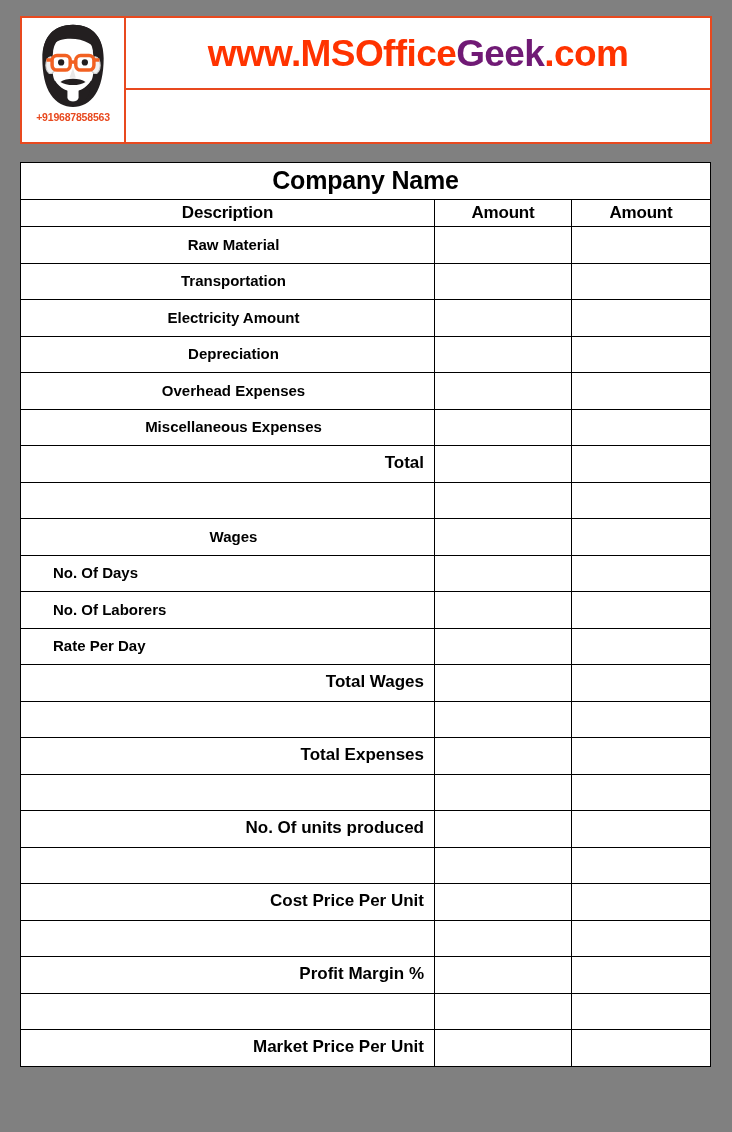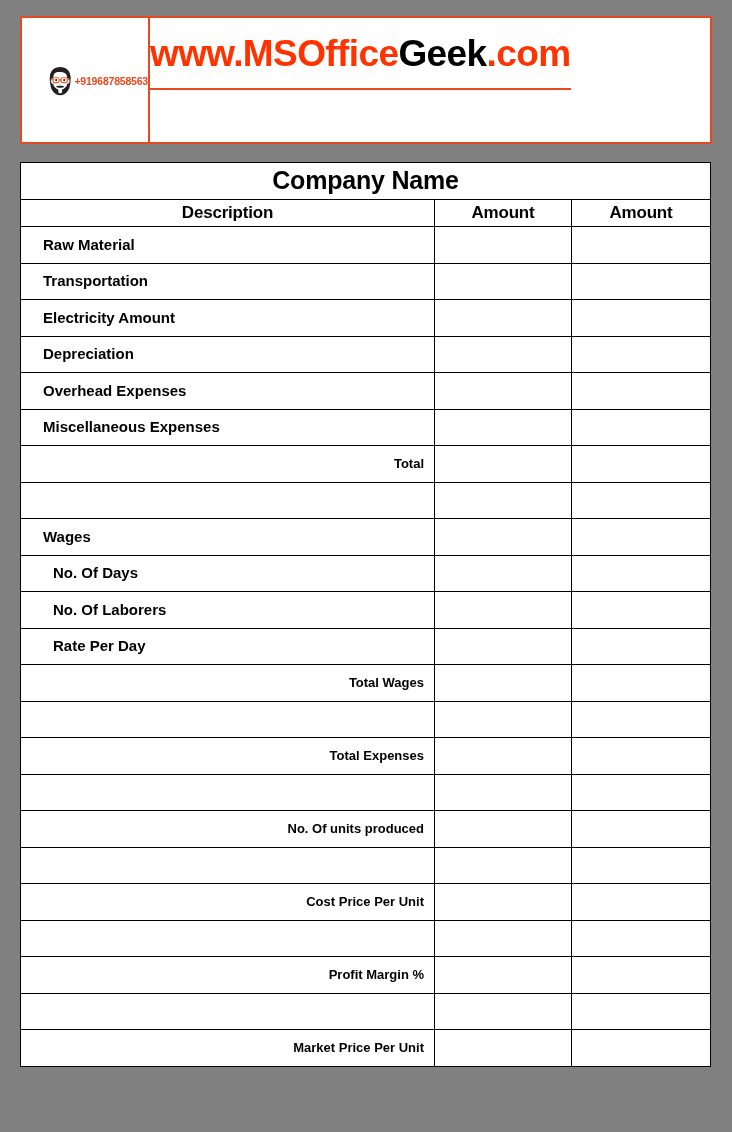--- a/index.html
+++ b/index.html
@@ -31,27 +31,26 @@
     background: #ffffff;
     border: 2px solid #e8491f;
     margin-bottom: 18px;
   }
 
   .brand-logo-cell {
     width: 104px;
     flex: 0 0 104px;
     border-right: 2px solid #e8491f;
     display: flex;
-    flex-direction: row;
+    flex-direction: column;
     align-items: center;
     justify-content: flex-start;
     padding-top: 4px;
     background: #ffffff;
     overflow: hidden;
-    margin-left: 24px;
   }
 
   .logo-art {
     width: 84px;
     height: 92px;
     display: block;
   }
 
   .brand-phone {
     font-size: 10.5px;
@@ -59,42 +58,42 @@
     color: #e8491f;
     letter-spacing: -0.2px;
     line-height: 1;
     margin-top: -2px;
     white-space: nowrap;
   }
 
   .brand-right {
     flex: 1 1 auto;
     display: flex;
-    flex-direction: row;
+    flex-direction: column;
     border-radius: 25px;
   }
 
   .brand-site {
     height: 72px;
     flex: 0 0 72px;
     border-bottom: 2px solid #e8491f;
     display: flex;
     align-items: center;
     justify-content: center;
     white-space: nowrap;
   }
 
   .brand-site span {
     font-size: 37px;
     font-weight: bold;
     letter-spacing: -0.6px;
     line-height: 1;
   }
   .site-a { color: #ff3300; }
-  .site-b { color: #000000; }
+  .site-b { color: #701a75; }
   .site-c { color: #ff3300; }
 
   .brand-subtitle {
     flex: 1 1 auto;
     display: flex;
     align-items: center;
     justify-content: center;
     font-size: 24px;
     font-weight: bold;
     color: #000000;
@@ -139,23 +138,23 @@
   }
 
   td.col-head {
     height: 27px;
     font-size: 17px;
     font-weight: bold;
     text-align: center;
     letter-spacing: -0.2px;
   }
 
-  td.label-left   { text-align: left;  padding-left: 22px; }
+  td.label-left   { text-align: center;  padding-left: 22px; }
   td.label-indent { text-align: left;  padding-left: 32px; }
-  td.label-right  { text-align: right; padding-right: 10px; font-size: 13px; }
+  td.label-right  { text-align: right; padding-right: 10px; font-size: 17px; }
   td.blank        { text-align: left; }
 </style>
 </head>
 <body>
 
 <div class="page">
 
   <div class="brand-band">
 
     <div class="brand-logo-cell">

